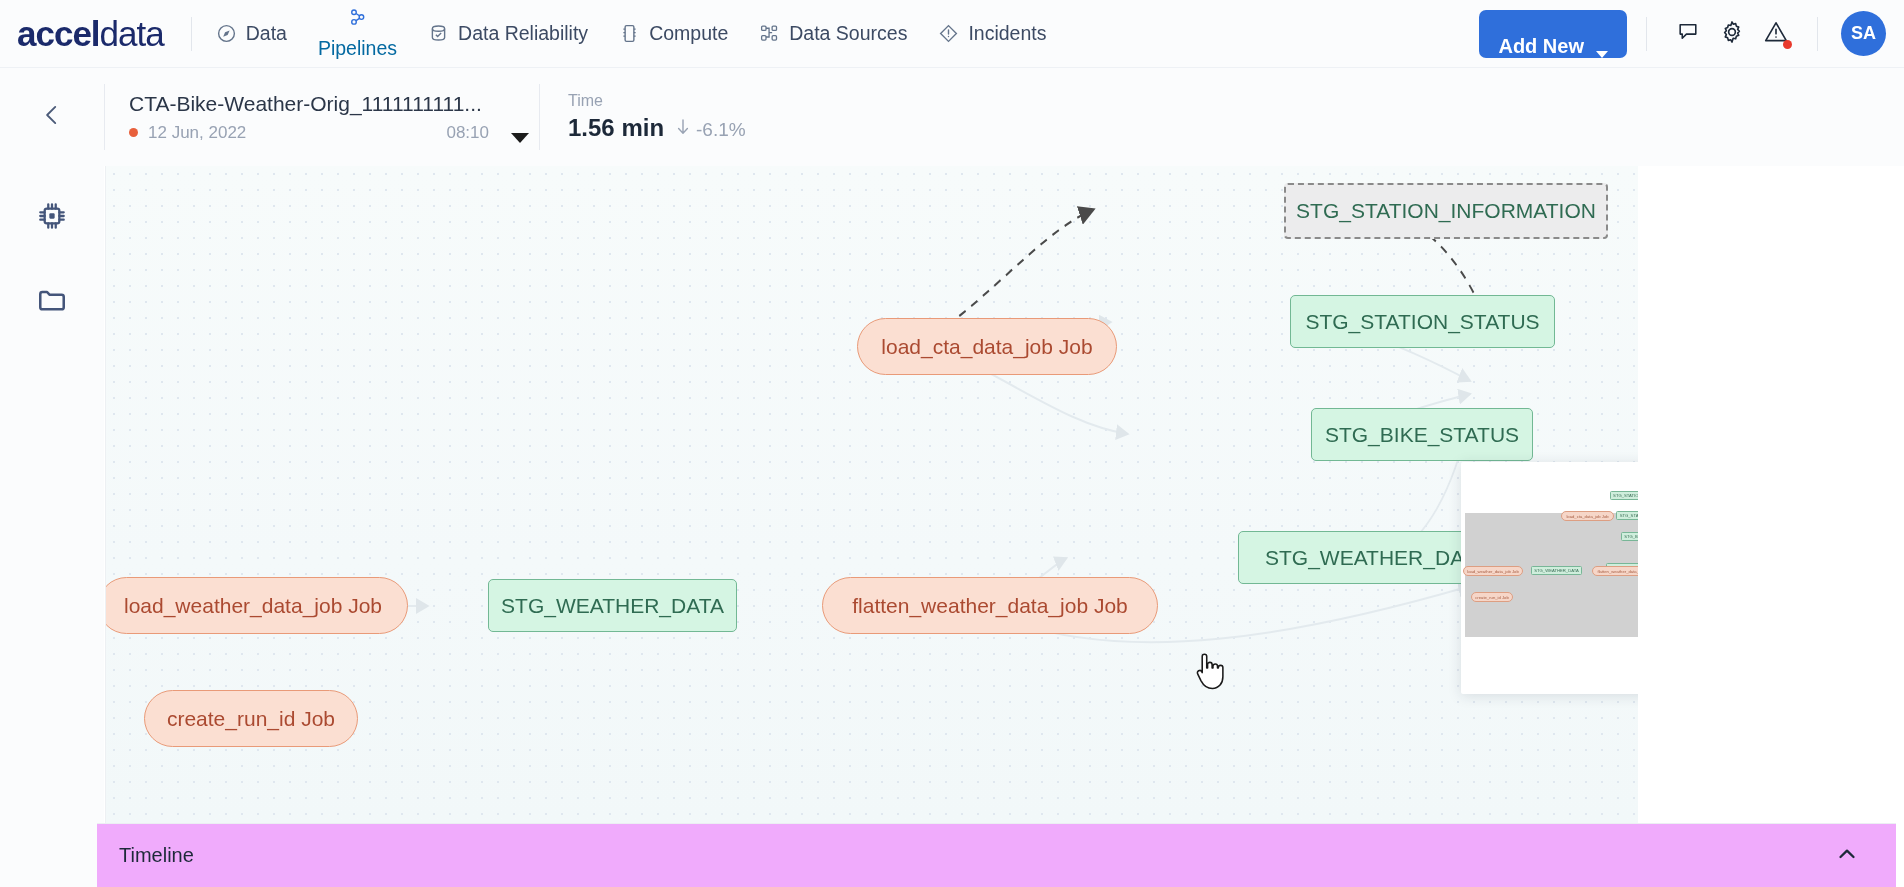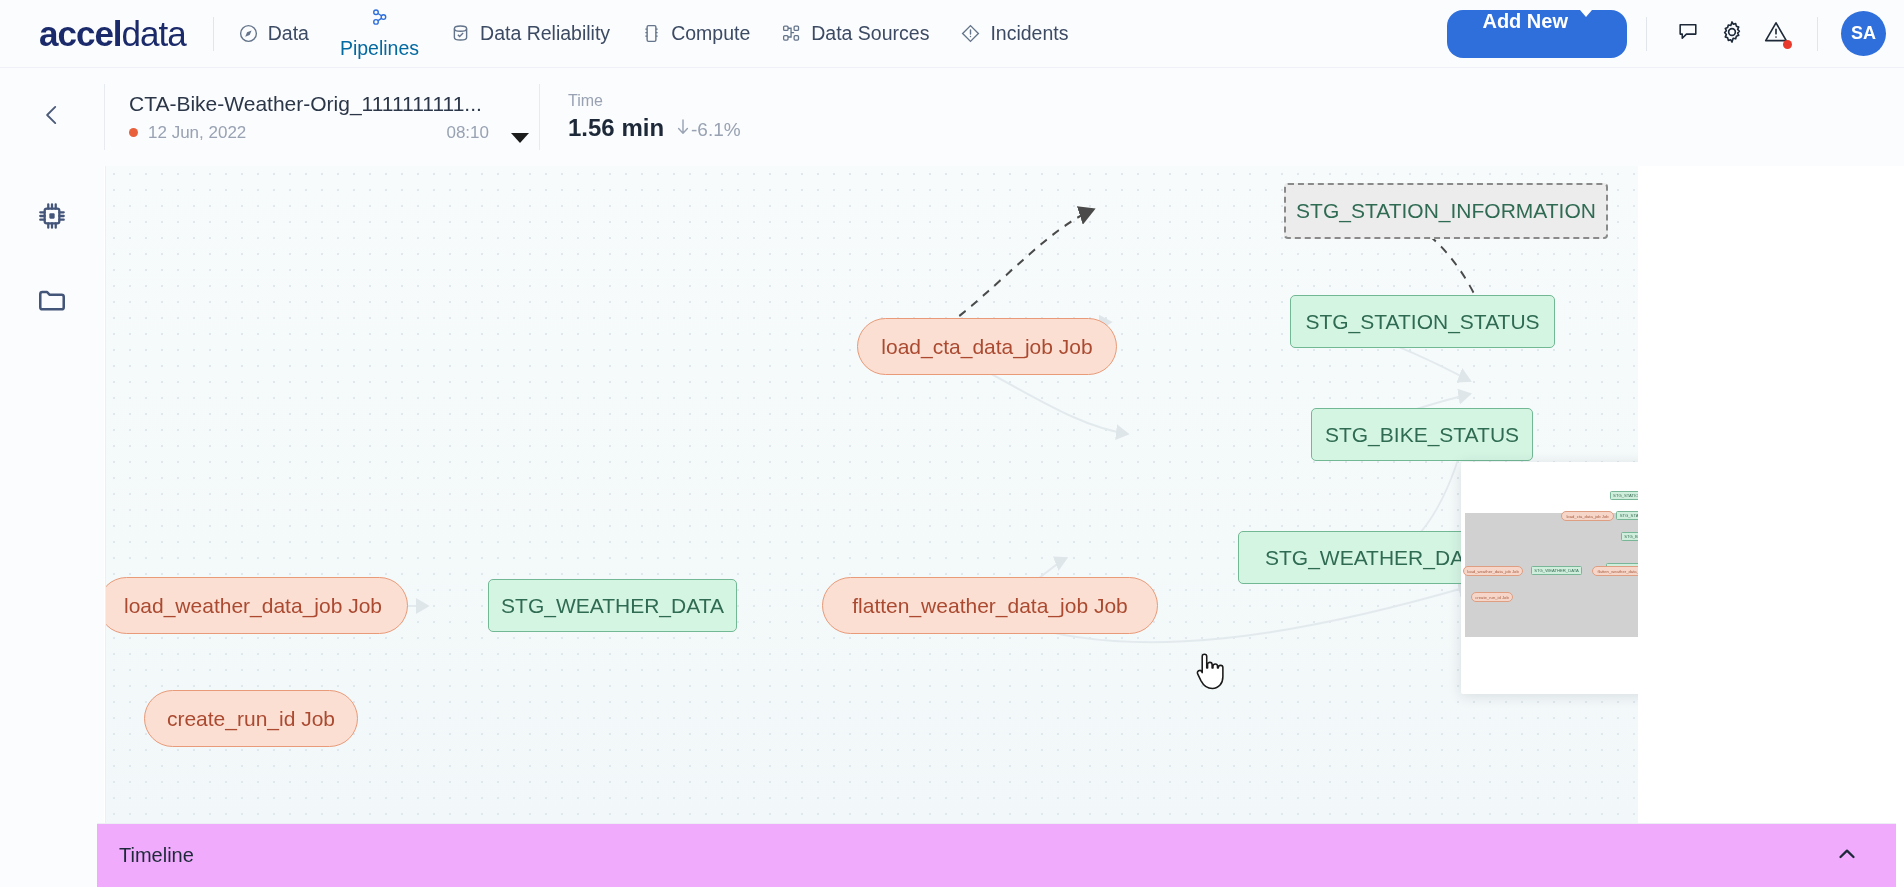--- a/index.html
+++ b/index.html
@@ -14,21 +14,21 @@
   
   .topnav {
     position: absolute; top: 0; left: 0;
     width: 1904px; height: 68px;
     background: #fbfcfd;
     display: flex; align-items: center;
     border-bottom: 1px solid #eef1f5;
     z-index: 40;
   }
   .brand {
-    margin-left: 39px;
+    margin-left: 17px;
     font-size: 35px; letter-spacing: -1.0px;
     color: #1b2a6b; font-weight: 400;
     font-family: "Liberation Sans", sans-serif;
     white-space: nowrap;
   }
   .brand b { font-weight: 700; }
   .brand-sep {
     width: 1px; height: 34px; background: #e2e6ec;
     margin-left: 27px; margin-right: 10px;
   }
@@ -43,23 +43,23 @@
   .navitem .ico { display: flex; align-items: center; }
   .navitem svg { display: block; }
 
   .nav-right {
     margin-left: auto; display: flex; align-items: center;
     gap: 0; padding-right: 18px;
   }
   .addnew {
     background: #2f6fdb; color: #fff;
     font-size: 20px; font-weight: 700;
-    border: none; border-radius: 16px;
-    padding: 0 35px; height: 48px;
-    display: flex; align-items: flex-start; gap: 12px;
+    border: none; border-radius: 7px;
+    padding: 0 19px; height: 48px;
+    display: flex; align-items: flex-end; gap: 12px;
     cursor: pointer; white-space: nowrap;
   }
   .addnew .caret {
     width: 0; height: 0; border-left: 6px solid transparent;
     border-right: 6px solid transparent; border-top: 7px solid #fff;
   }
   .vsep { width: 1px; height: 34px; background: #e2e6ec; margin: 0 19px; }
   .iconbtn {
     width: 44px; height: 44px; display: flex;
     align-items: center; justify-content: center;
@@ -114,21 +114,21 @@
     width: 0; height: 0; border-left: 9px solid transparent;
     border-right: 9px solid transparent; border-top: 10px solid #1c1c1c;
     cursor: pointer;
   }
   .metricblock { padding-left: 28px; display: flex; flex-direction: column; gap: 4px; }
   .metric-label { font-size: 16px; color: #98a2b3; }
   .metric-row { display: flex; align-items: baseline; gap: 11px; }
   .metric-val { font-size: 24px; font-weight: 700; color: #1d2939; }
   .metric-delta {
     font-size: 19px; color: #98a2b3;
-    display: flex; align-items: center; 
+    display: flex; align-items: center; gap: 5px;
   }
 
   
   .leftrail {
     position: absolute; top: 166px; left: 0;
     width: 104px; height: 721px;
     background: #fbfcfd;
     display: flex; flex-direction: column;
     align-items: center; padding-top: 26px; gap: 32px;
     z-index: 20;

